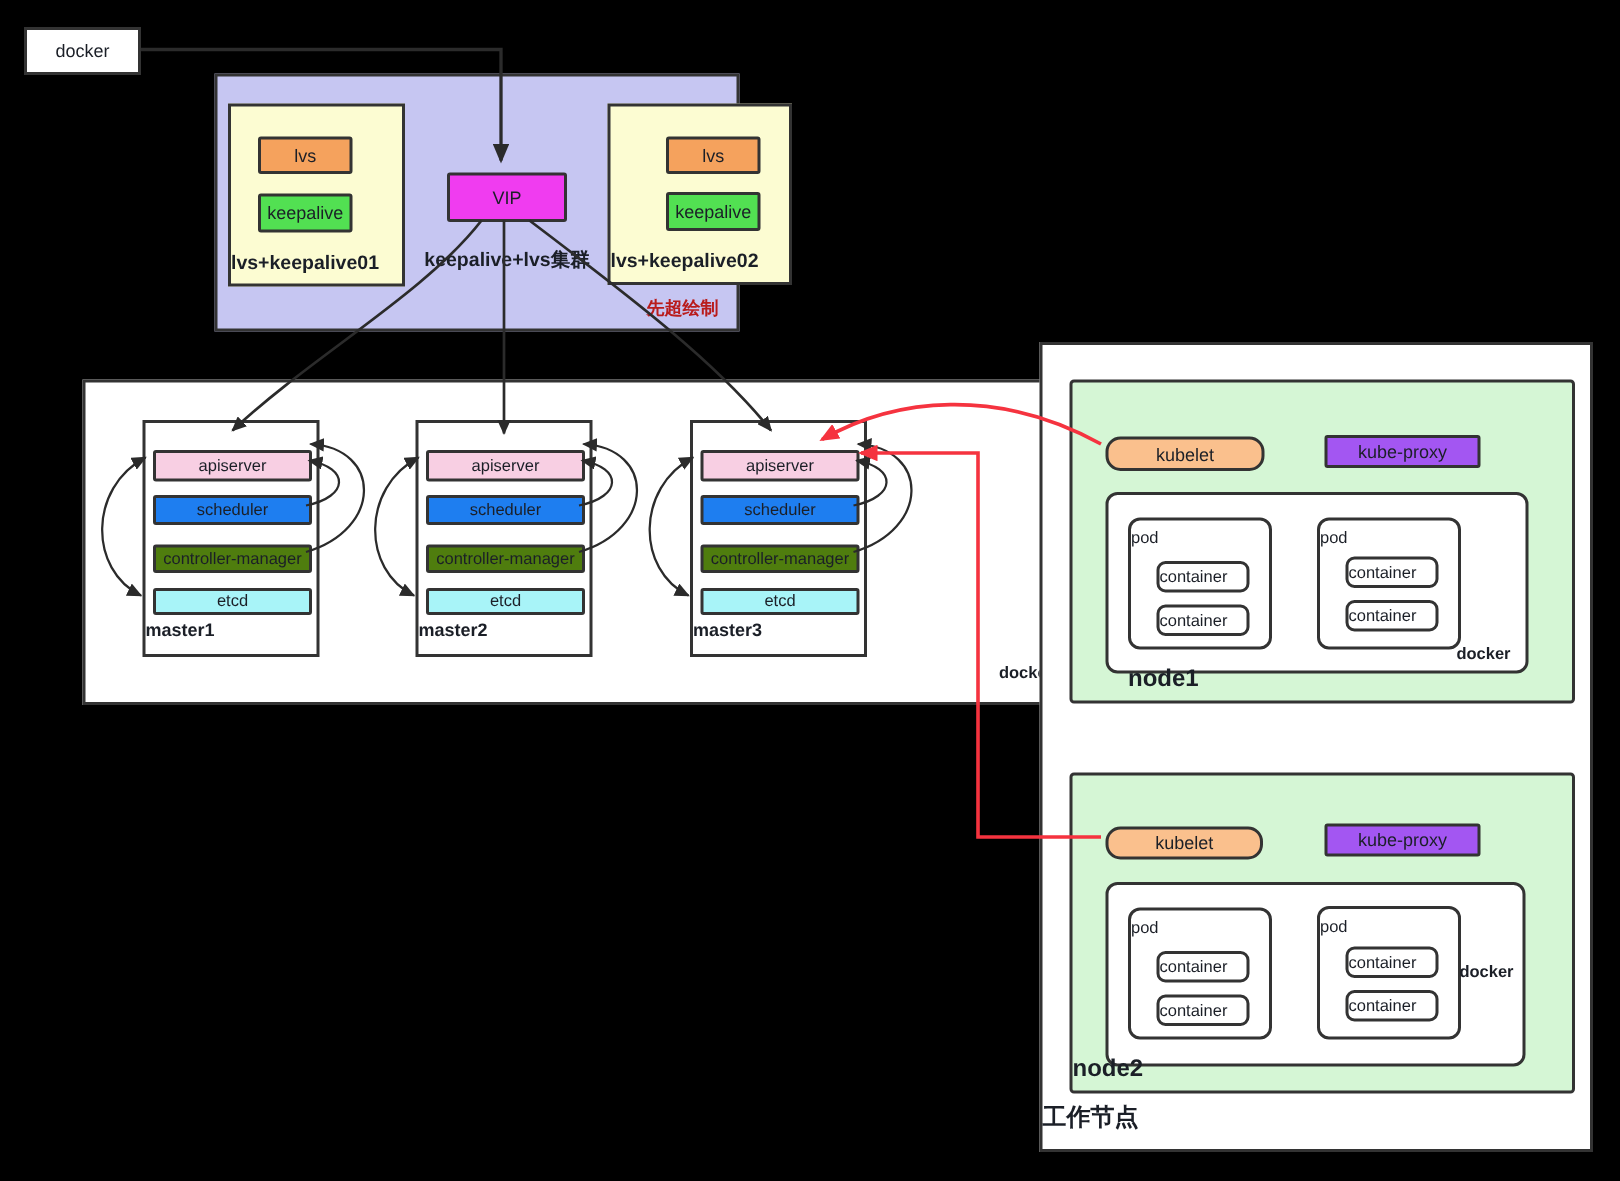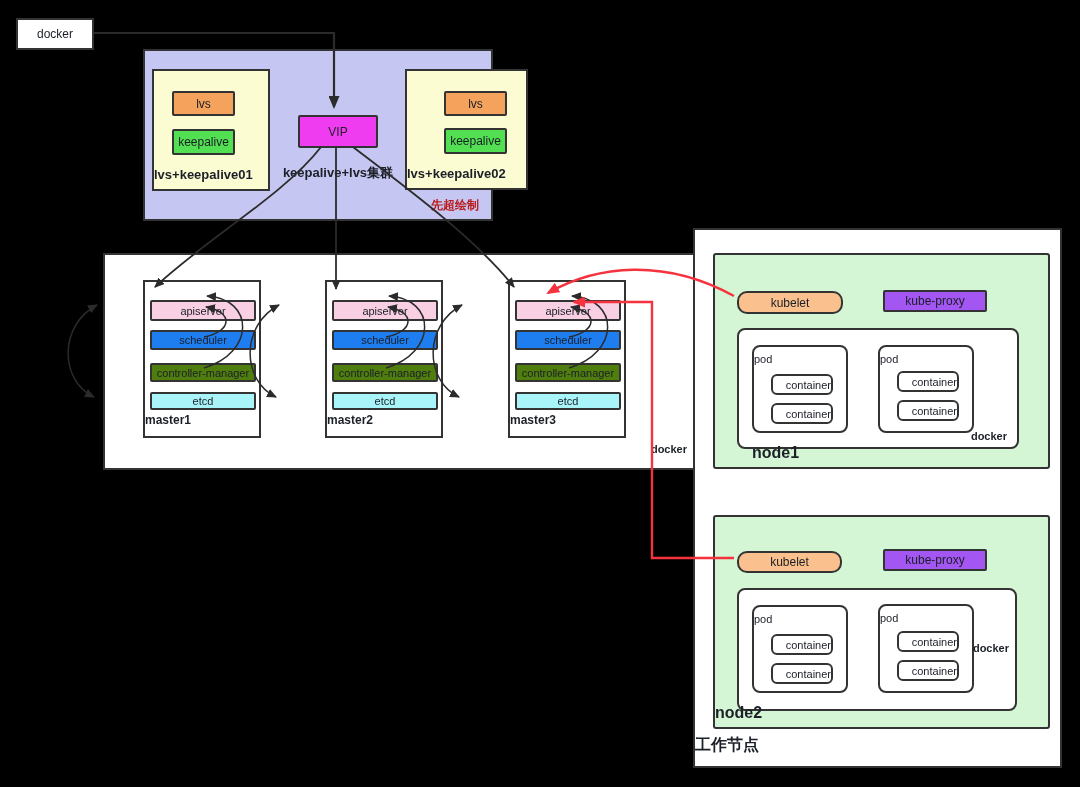--- a/index.html
+++ b/index.html
@@ -32,21 +32,21 @@
   .f-peach{background:var(--peach);border-radius:10px;}
   .f-purple{background:var(--purple);}
   .plane{background:var(--box-bg);}
   .master{position:absolute;box-sizing:border-box;border:2px solid var(--line);background:var(--box-bg);}
   .mrow{left:5px;width:106px;font-size:11px;}
   .node{position:absolute;box-sizing:border-box;border:2px solid var(--line);background:var(--node-green);border-radius:3px;}
   .dockerbox{position:absolute;box-sizing:border-box;border:2px solid var(--line);background:var(--box-bg);border-radius:8px;}
   .pod{position:absolute;box-sizing:border-box;border:2px solid var(--line);background:var(--box-bg);border-radius:8px;}
   .cont{
     position:absolute;box-sizing:border-box;border:2px solid var(--line);
-    border-radius:6px;display:flex;align-items:center;justify-content:flex-end;
+    border-radius:6px;display:flex;align-items:center;justify-content:flex-start;
     font-size:11px;background:var(--box-bg);
   }
   .podlbl{top:6px;font-size:11px;}
   .credit{color:#b91c1c;font-size:12px;font-weight:600;}
   svg.overlay{position:absolute;left:0;top:0;pointer-events:none;}
 </style>
 </head>
 <body>
 
 <div class="stage">
@@ -78,21 +78,21 @@
       </div>
       <div class="chip f-green" style="left:37px;top:57px;width:63px;height:26px;">
         <span>keepalive</span>
       </div>
       <div class="lbl bold center" style="bottom:7px;font-size:13px;">lvs+keepalive02</div>
     </div>
 
     <div class="lbl credit" style="right:12px;bottom:5px;">先超绘制</div>
   </div>
 
-  <div class="box plane" style="left:55px;top:253px;width:594px;height:217px;margin-left:48px;">
+  <div class="box plane" style="left:55px;top:253px;width:657px;height:217px;">
 
     <div class="master" style="left:38px;top:25px;width:118px;height:158px;">
       <div class="chip mrow f-pink" style="top:18px;height:21px;">
           <span>apiserver</span>
         </div>
       <div class="chip mrow f-blue" style="top:48px;height:20px;">
           <span>scheduler</span>
         </div>
       <div class="chip mrow f-olive" style="top:81px;height:19px;">
           <span>controller-manager</span>

